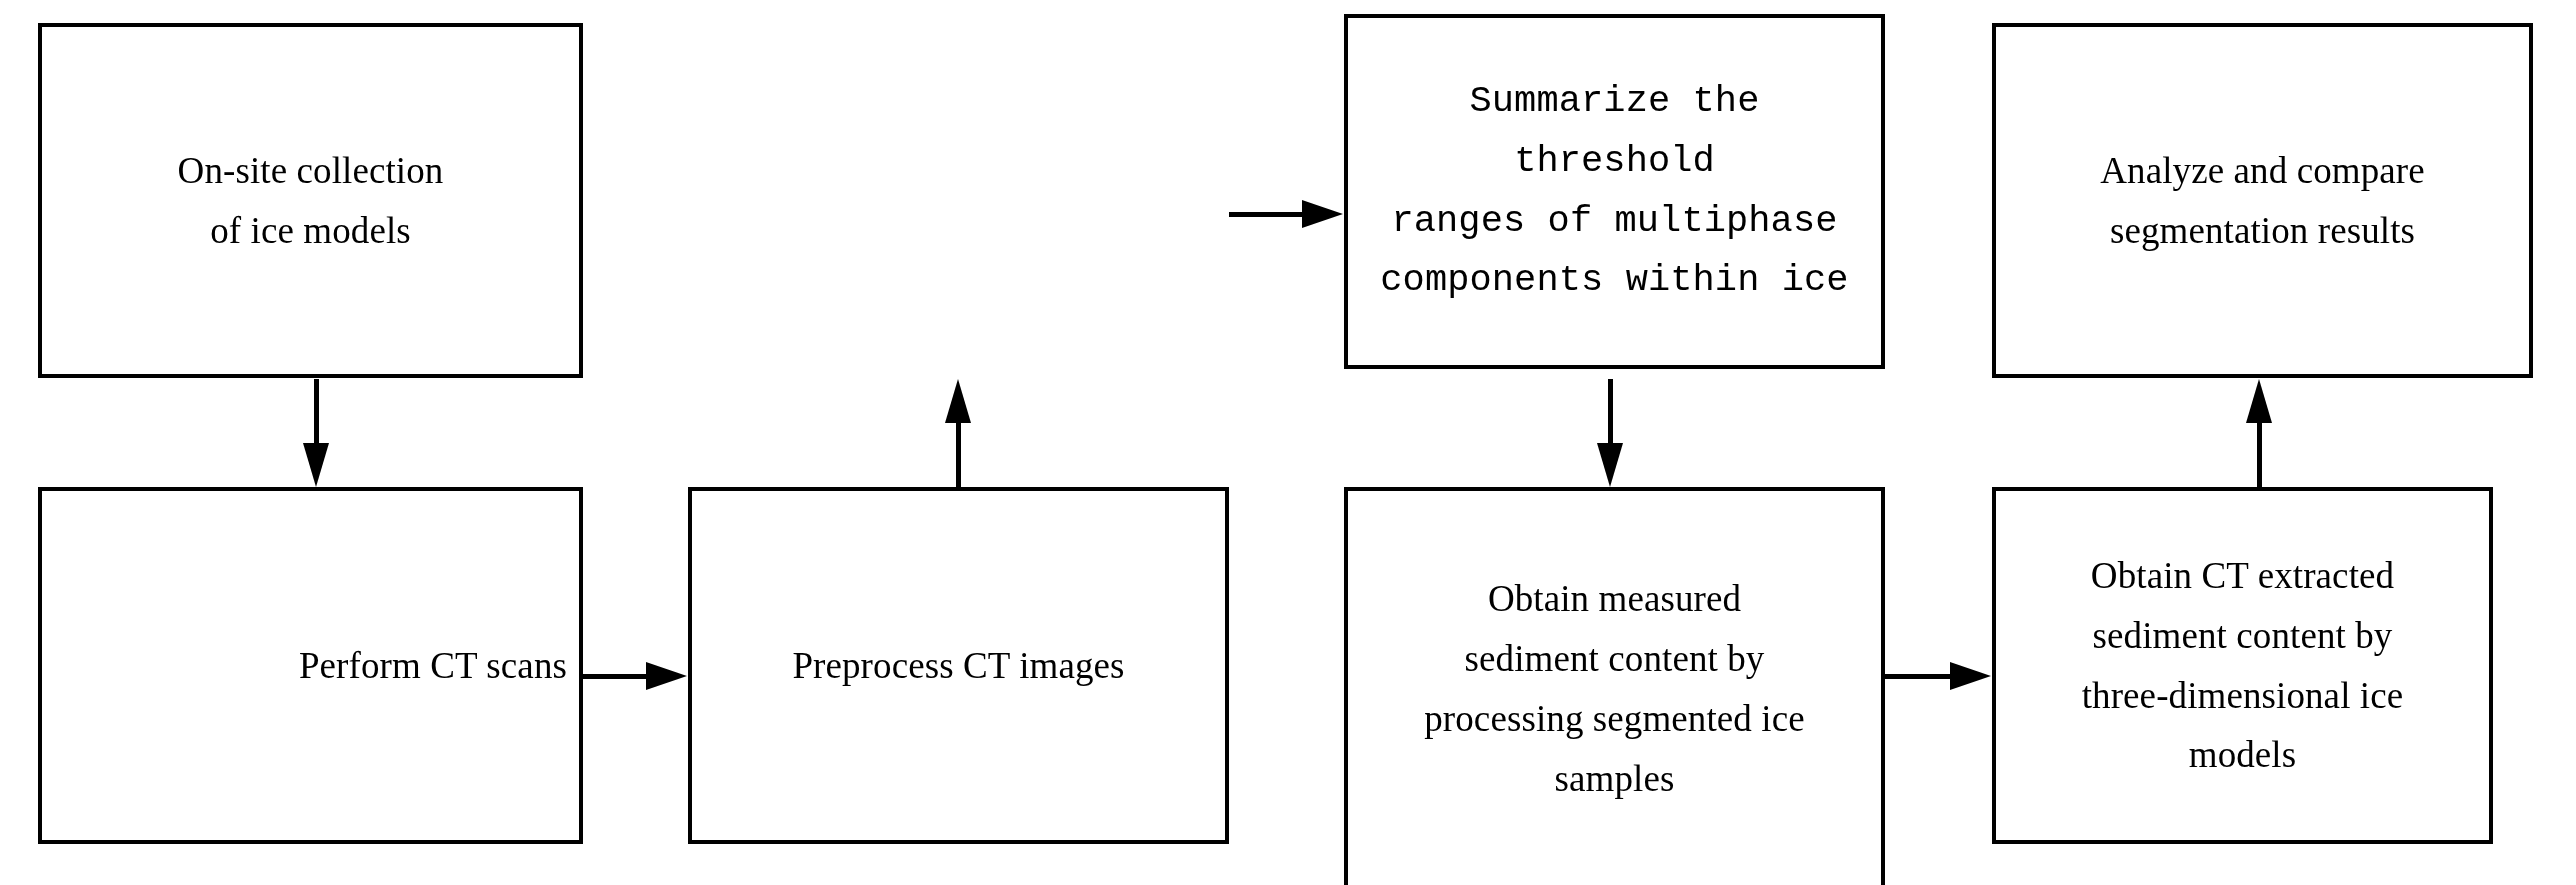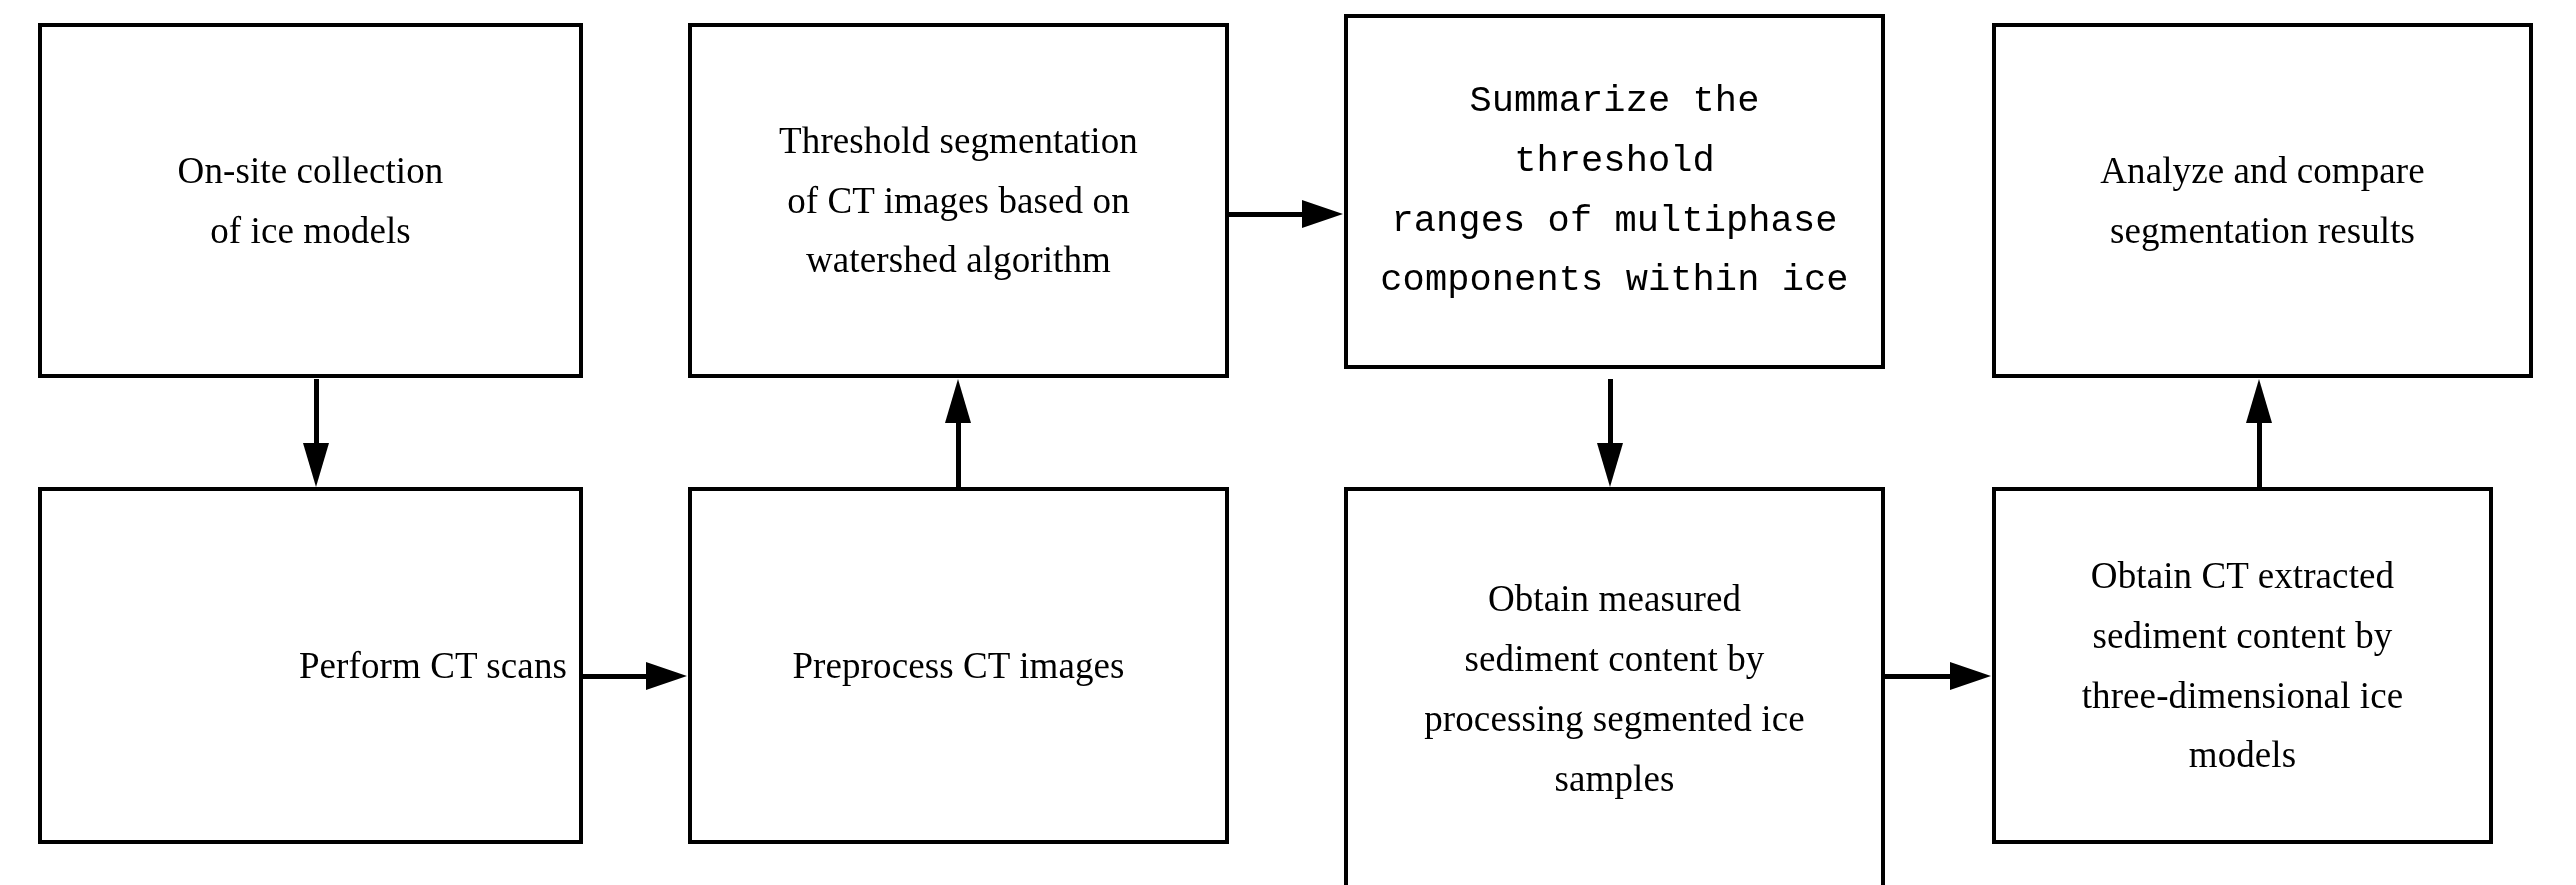--- a/index.html
+++ b/index.html
@@ -79,25 +79,20 @@
 </head>
 <body>
 
 <div id="canvas">
 
   <div class="node" style="left:38px; top:23px; width:545px; height:355px;">
     <div class="node-label">On-site collection
 of ice models</div>
   </div>
 
-  <div class="node" style="left:688px; top:23px; width:541px; height:355px;">
-    <div class="node-label">Threshold segmentation
-of CT images based on
-watershed algorithm</div>
-  </div>
 
   <div class="node" style="left:1344px; top:14px; width:541px; height:355px;font-family:Liberation Mono, monospace;">
     <div class="node-label">Summarize the threshold
 ranges of multiphase
 components within ice</div>
   </div>
 
   <div class="node" style="left:1992px; top:23px; width:541px; height:355px;">
     <div class="node-label">Analyze and compare
 segmentation results</div>

